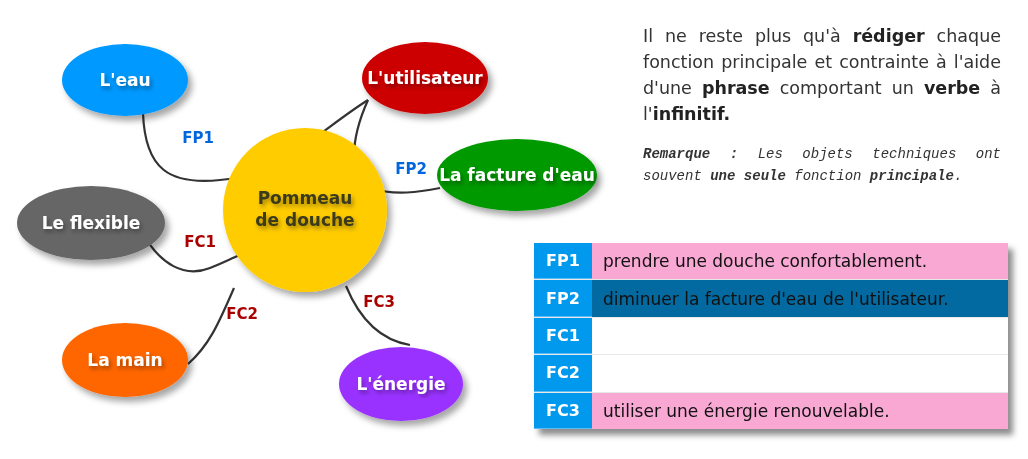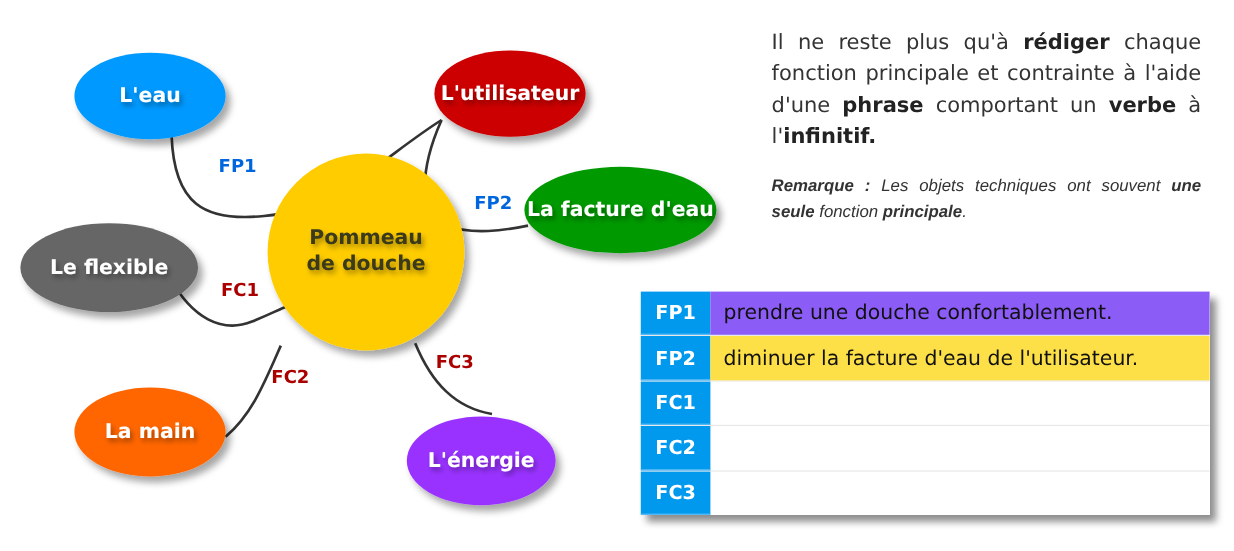--- a/index.html
+++ b/index.html
@@ -4,28 +4,28 @@
   <style>
     html, body { margin:0; padding:0; }
     body { width:1028px; height:459px; background:#ffffff; position:relative; overflow:hidden;
            font-family: "Liberation Sans", "DejaVu Sans", sans-serif; }
     #diagram { position:absolute; left:0; top:0; width:620px; height:459px; }
     .node-label { font-family: "DejaVu Sans", sans-serif; font-weight:bold; fill:#ffffff; font-size:17px; text-anchor:middle; dominant-baseline:central; }
     .center-label { fill:#3a3a1a; font-size:17px; }
     .edge-label { font-family: "DejaVu Sans", sans-serif; font-weight:bold; font-size:15px; text-anchor:middle; dominant-baseline:central; }
     .intro { position:absolute; left:643px; top:10px; width:358px; font-size:17.5px; line-height:26px; color:#333; text-align:justify; font-family:"DejaVu Sans", sans-serif;margin-top:13px; }
     .intro b { color:#222; }
-    .remark { position:absolute; left:643px; top:143px; width:358px; font-size:14px; line-height:22px; color:#333; text-align:justify; font-style:italic; font-family:Liberation Sans, sans-serif; }
+    .remark { position:absolute; left:643px; top:143px; width:358px; font-size:14px; line-height:22px; color:#333; text-align:justify; font-style:italic; font-family:Liberation Mono, monospace; }
     .table { position:absolute; left:534px; top:243px; width:474px; box-shadow:5px 6px 6px rgba(0,0,0,0.45); }
     .row { display:flex; height:36.4px; border-bottom:1px solid #e8e8e8; }
     .row:last-child { border-bottom:none; }
     .code { width:58px; background:#0099ee; color:#fff; font-weight:bold; font-size:16px; display:flex; align-items:center; justify-content:center; border-bottom:1px solid #5bbcf5; font-family:"DejaVu Sans", sans-serif; }
     .desc { flex:1; display:flex; align-items:center; padding-left:11px; font-size:17px; color:#111; font-family:"DejaVu Sans", sans-serif; }
-    .row.odd .desc { background:#8b5cf6; }
-    .row.even .desc { background:#fde047; }
+    .row.odd .desc { background:#f9a8d4; }
+    .row.even .desc { background:#0369a1; }
   </style>
 </head>
 <body>
 
 <svg id="diagram" viewBox="0 0 620 459">
   <defs>
     <filter id="sh" x="-30%" y="-30%" width="160%" height="160%">
       <feDropShadow dx="4" dy="5" stdDeviation="3" flood-color="#000" flood-opacity="0.35"></feDropShadow>
     </filter>
     <filter id="ts" x="-20%" y="-20%" width="140%" height="140%">
@@ -93,14 +93,15 @@
     <div class="desc">diminuer la facture d'eau de l'utilisateur.</div>
   </div>
   <div class="row odd">
     <div class="code">FC1</div>
   </div>
   <div class="row even">
     <div class="code">FC2</div>
   </div>
   <div class="row odd">
     <div class="code">FC3</div>
+    <div class="desc">utiliser une énergie renouvelable.</div>
   </div>
 </div>
 
 </body></html>

